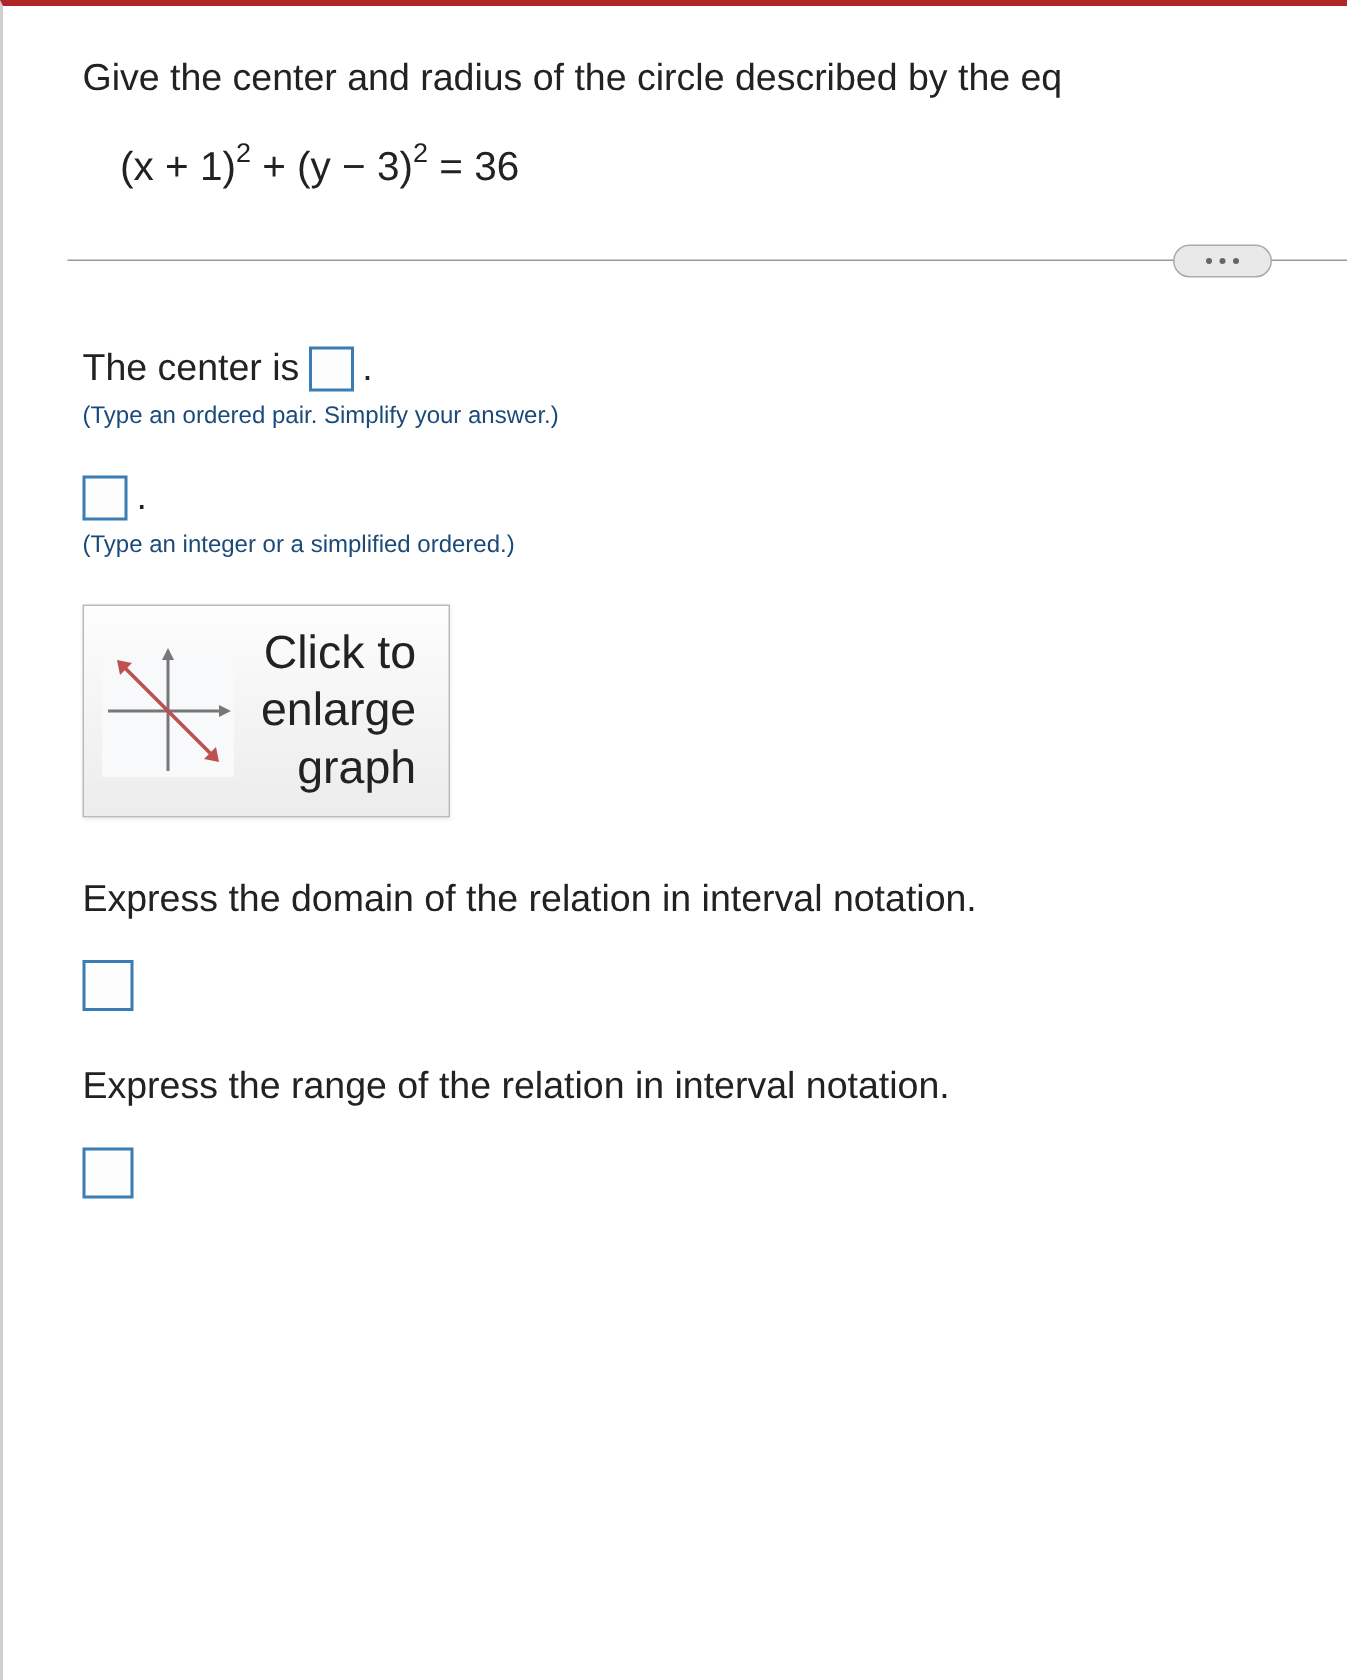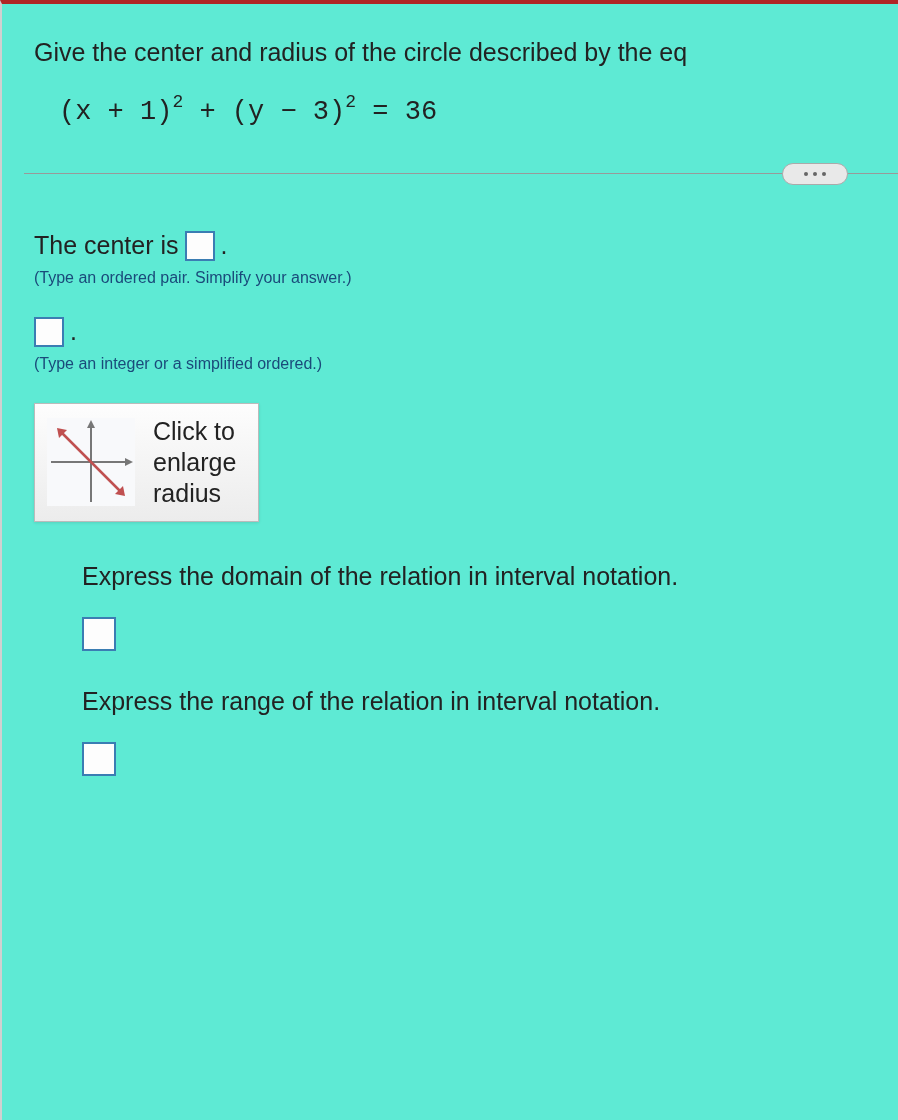--- a/index.html
+++ b/index.html
@@ -5,38 +5,38 @@
     * { margin: 0; padding: 0; box-sizing: border-box; }
     body {
       font-family: Arial, Helvetica, sans-serif;
       background: #e8eaed;
       width: 898px;
       height: 1120px;
       overflow: hidden;
       position: relative;
     }
     .page {
-      background: #5eead4;
+      background: #ffffff;
       border-left: 2px solid #d0d0d0;
       border-top: 4px solid #b02525;
-      padding: 30px 0 30px 32px;
+      padding: 30px 0 30px 53px;
       height: 100%;
       color: #2a2a2a;
     }
     .problem-text {
       font-size: 25px;
       line-height: 1.5;
       color: #222;
       margin-bottom: 22px;
     }
     .equation {
       font-size: 27px;
       color: #222;
       margin: 12px 0 28px 25px;
-      font-family: Liberation Mono, monospace;
+      font-family: Liberation Sans, sans-serif;
     }
     .equation .sup {
       font-size: 18px;
       vertical-align: super;
       position: relative;
       top: -2px;
     }
     .divider-row {
       position: relative;
       height: 36px;
@@ -112,28 +112,27 @@
       margin-bottom: 40px;
       box-shadow: 0 1px 3px rgba(0,0,0,0.1);
     }
     .graph-thumb {
       width: 88px;
       height: 88px;
       position: relative;
       background: #f8f9fb;
     }
     .graph-label {
-      font-size: 25px;
+      font-size: 31px;
       color: #222;
       line-height: 1.25;
-      text-align: left;
+      text-align: right;
     }
     .section {
       margin-bottom: 8px;
-      margin-left: 48px;
     }
   </style>
 </head>
 <body>
 
 <div class="page">
 
   <div class="problem-text">
     <span>Give the center and radius of the circle described by the eq</span><br>
   </div>
@@ -173,21 +172,21 @@
         <polygon points="44,2 40,10 48,10" fill="#777"></polygon>
         <polygon points="86,44 78,40 78,48" fill="#777"></polygon>
         <line x1="12" y1="12" x2="76" y2="76" stroke="#c05050" stroke-width="2.5"></line>
         <polygon points="10,10 20,12 12,20" fill="#c05050"></polygon>
         <polygon points="78,78 68,76 76,68" fill="#c05050"></polygon>
       </svg>
     </div>
     <div class="graph-label">
       <span>Click to</span><br>
       <span>enlarge</span><br>
-      <span>radius</span>
+      <span>graph</span>
     </div>
   </div>
 
   <div class="section">
     <div class="instruction">Express the domain of the relation in interval notation.</div>
     <span class="input-box standalone"></span>
   </div>
 
   <div class="section">
     <div class="instruction">Express the range of the relation in interval notation.</div>

